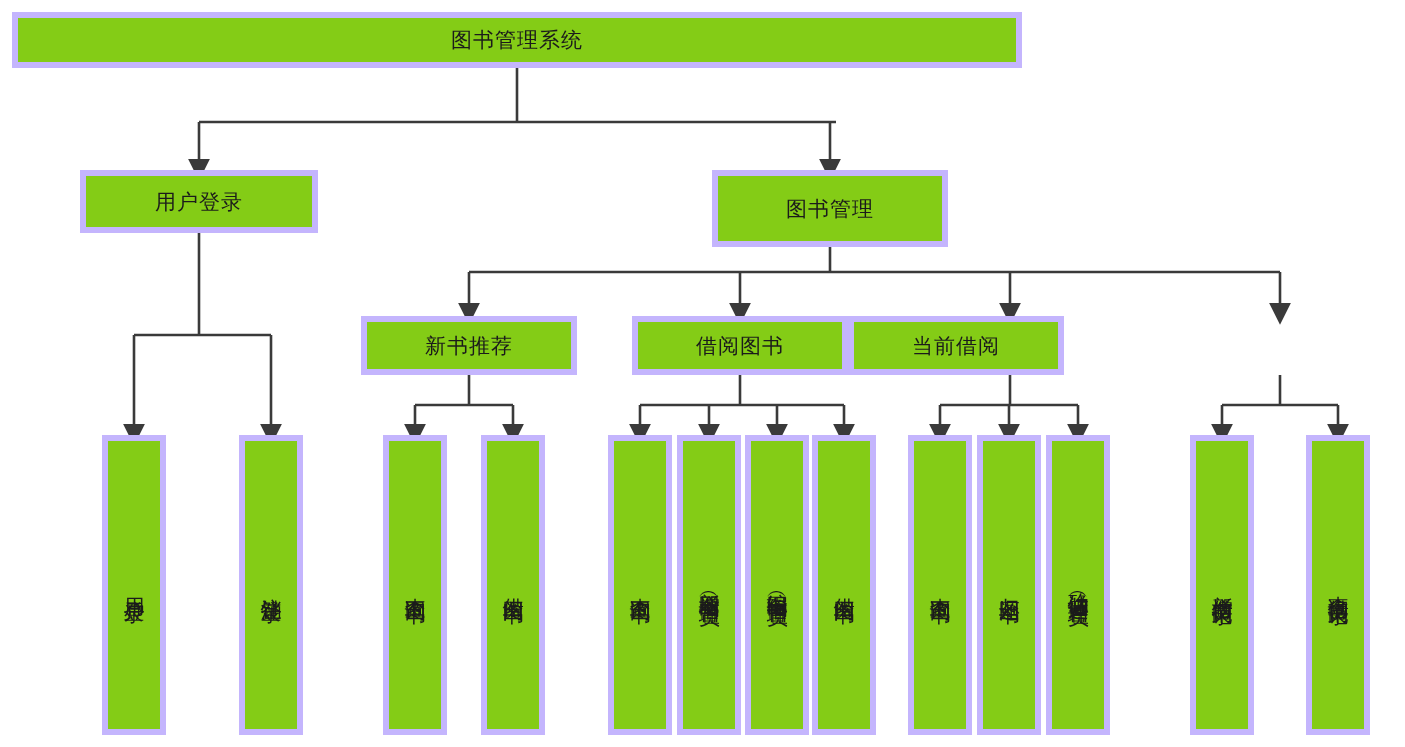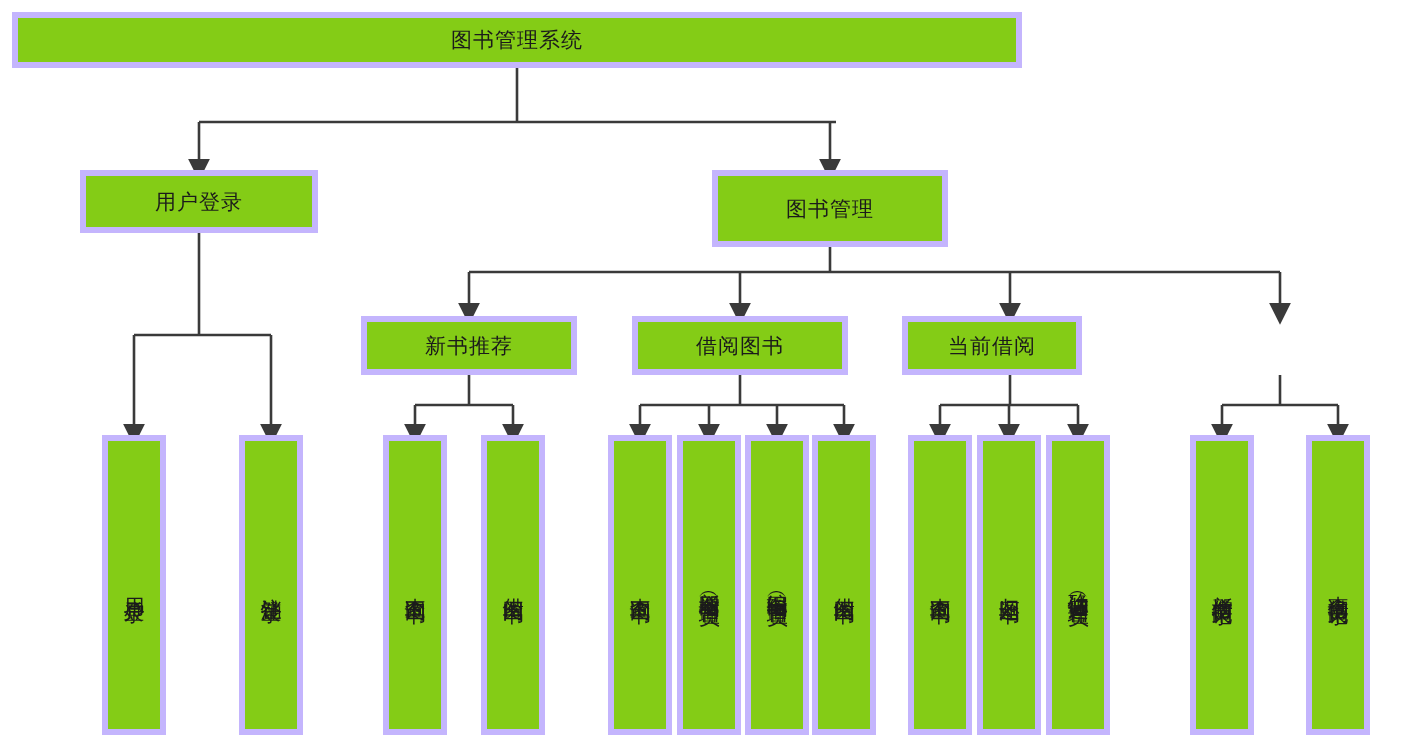--- a/index.html
+++ b/index.html
@@ -128,21 +128,21 @@
   <div class="node horiz" style="left:712px; top:170px; width:236px; height:77px;">
     <span>图书管理</span>
   </div>
 
   <div class="node horiz" style="left:361px; top:316px; width:216px; height:59px;">
     <span>新书推荐</span>
   </div>
   <div class="node horiz" style="left:632px; top:316px; width:216px; height:59px;">
     <span>借阅图书</span>
   </div>
-  <div class="node horiz" style="left:902px; top:316px; width:180px; height:59px;">
+  <div class="node horiz" style="left:848px; top:316px; width:216px; height:59px;">
     <span>当前借阅</span>
   </div>
 
   <div class="node vert" style="left:102px; top:435px; width:64px; height:300px;">
     <span>用户登录</span>
   </div>
   <div class="node vert" style="left:239px; top:435px; width:64px; height:300px;">
     <span>注销登录</span>
   </div>
 

